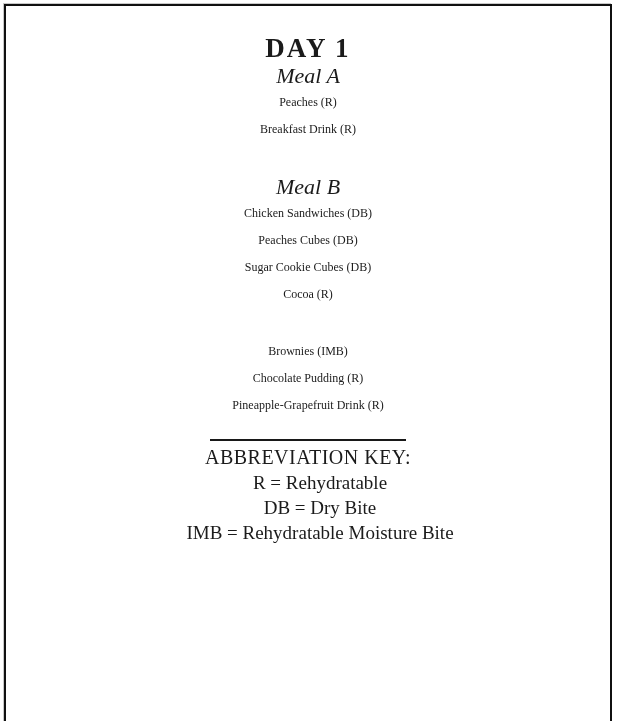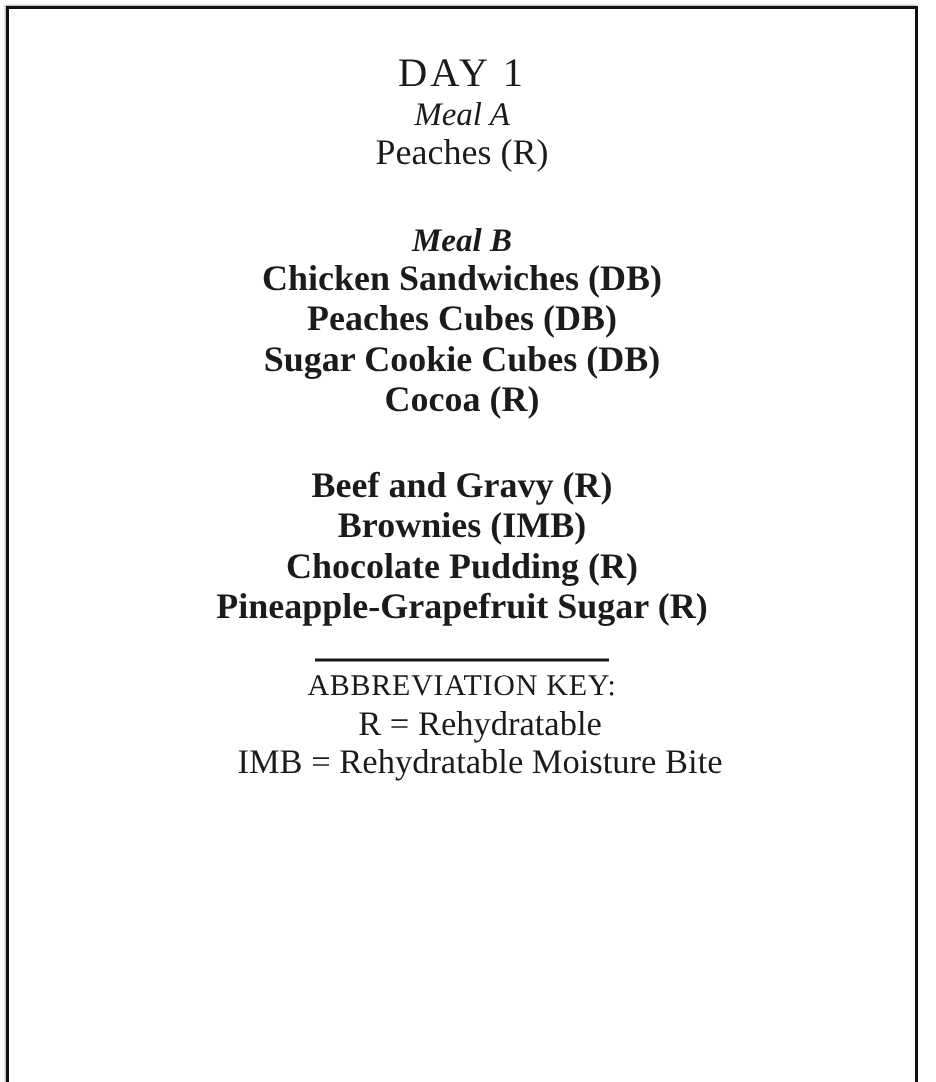--- a/index.html
+++ b/index.html
@@ -22,87 +22,88 @@
     box-shadow: -1px -1px 0 #c8c8c8;
     background: #ffffff;
     box-sizing: content-box;
   }
   .content {
     padding-top: 28px;
     text-align: center;
   }
   .day-title {
     font-size: 27px;
-    font-weight: normal;
+    font-weight: bold;
     letter-spacing: 2px;
     line-height: 28px;
     white-space: nowrap;
     text-align: center;
   }
   .meal-section { margin: 0; }
-  .meal-section.gapped { margin-top: 30px; font-weight: bold; }
+  .meal-section.gapped { margin-top: 30px; }
   .meal-name {
     font-style: italic;
     font-size: 22px;
     line-height: 27px;
   }
   .meal-item {
-    font-size: 24px;
+    font-size: 12px;
     line-height: 27px;
     white-space: nowrap;
   }
   .divider-rule {
     width: 196px;
     height: 0;
     border: none;
     border-top: 2px solid #181818;
     margin: 20px auto 4px auto;
   }
   .key-heading {
     font-size: 20px;
     line-height: 25px;
     letter-spacing: 0.5px;
   }
   .key-entry {
-    font-size: 23px;
+    font-size: 19px;
     line-height: 25px;
     white-space: nowrap;
     padding-left: 24px;
   }
 </style>
 </head>
 <body>
 
 <div class="page-frame">
   <div class="content">
 
     <div class="day-title">DAY 1</div>
 
     <div class="meal-section">
       <div class="meal-name">Meal A</div>
       <div class="meal-item">Peaches (R)</div>
+      <div class="meal-item">Breakfast Drink (R)</div>
     </div>
 
     <div class="meal-section gapped">
       <div class="meal-name">Meal B</div>
       <div class="meal-item">Chicken Sandwiches (DB)</div>
       <div class="meal-item">Peaches Cubes (DB)</div>
       <div class="meal-item">Sugar Cookie Cubes (DB)</div>
       <div class="meal-item">Cocoa (R)</div>
     </div>
 
     <div class="meal-section gapped">
-      <div class="meal-item">Beef and Gravy (R)</div>
       <div class="meal-item">Brownies (IMB)</div>
       <div class="meal-item">Chocolate Pudding (R)</div>
-      <div class="meal-item">Pineapple-Grapefruit Sugar (R)</div>
+      <div class="meal-item">Pineapple-Grapefruit Drink (R)</div>
     </div>
 
     <hr class="divider-rule">
 
     <div class="key-section">
       <div class="key-heading">ABBREVIATION KEY:</div>
       <div class="key-entry">R = Rehydratable</div>
+      <div class="key-entry">DB = Dry Bite</div>
       <div class="key-entry">IMB = Rehydratable Moisture Bite</div>
     </div>
 
   </div>
 </div>
 
 </body></html>

